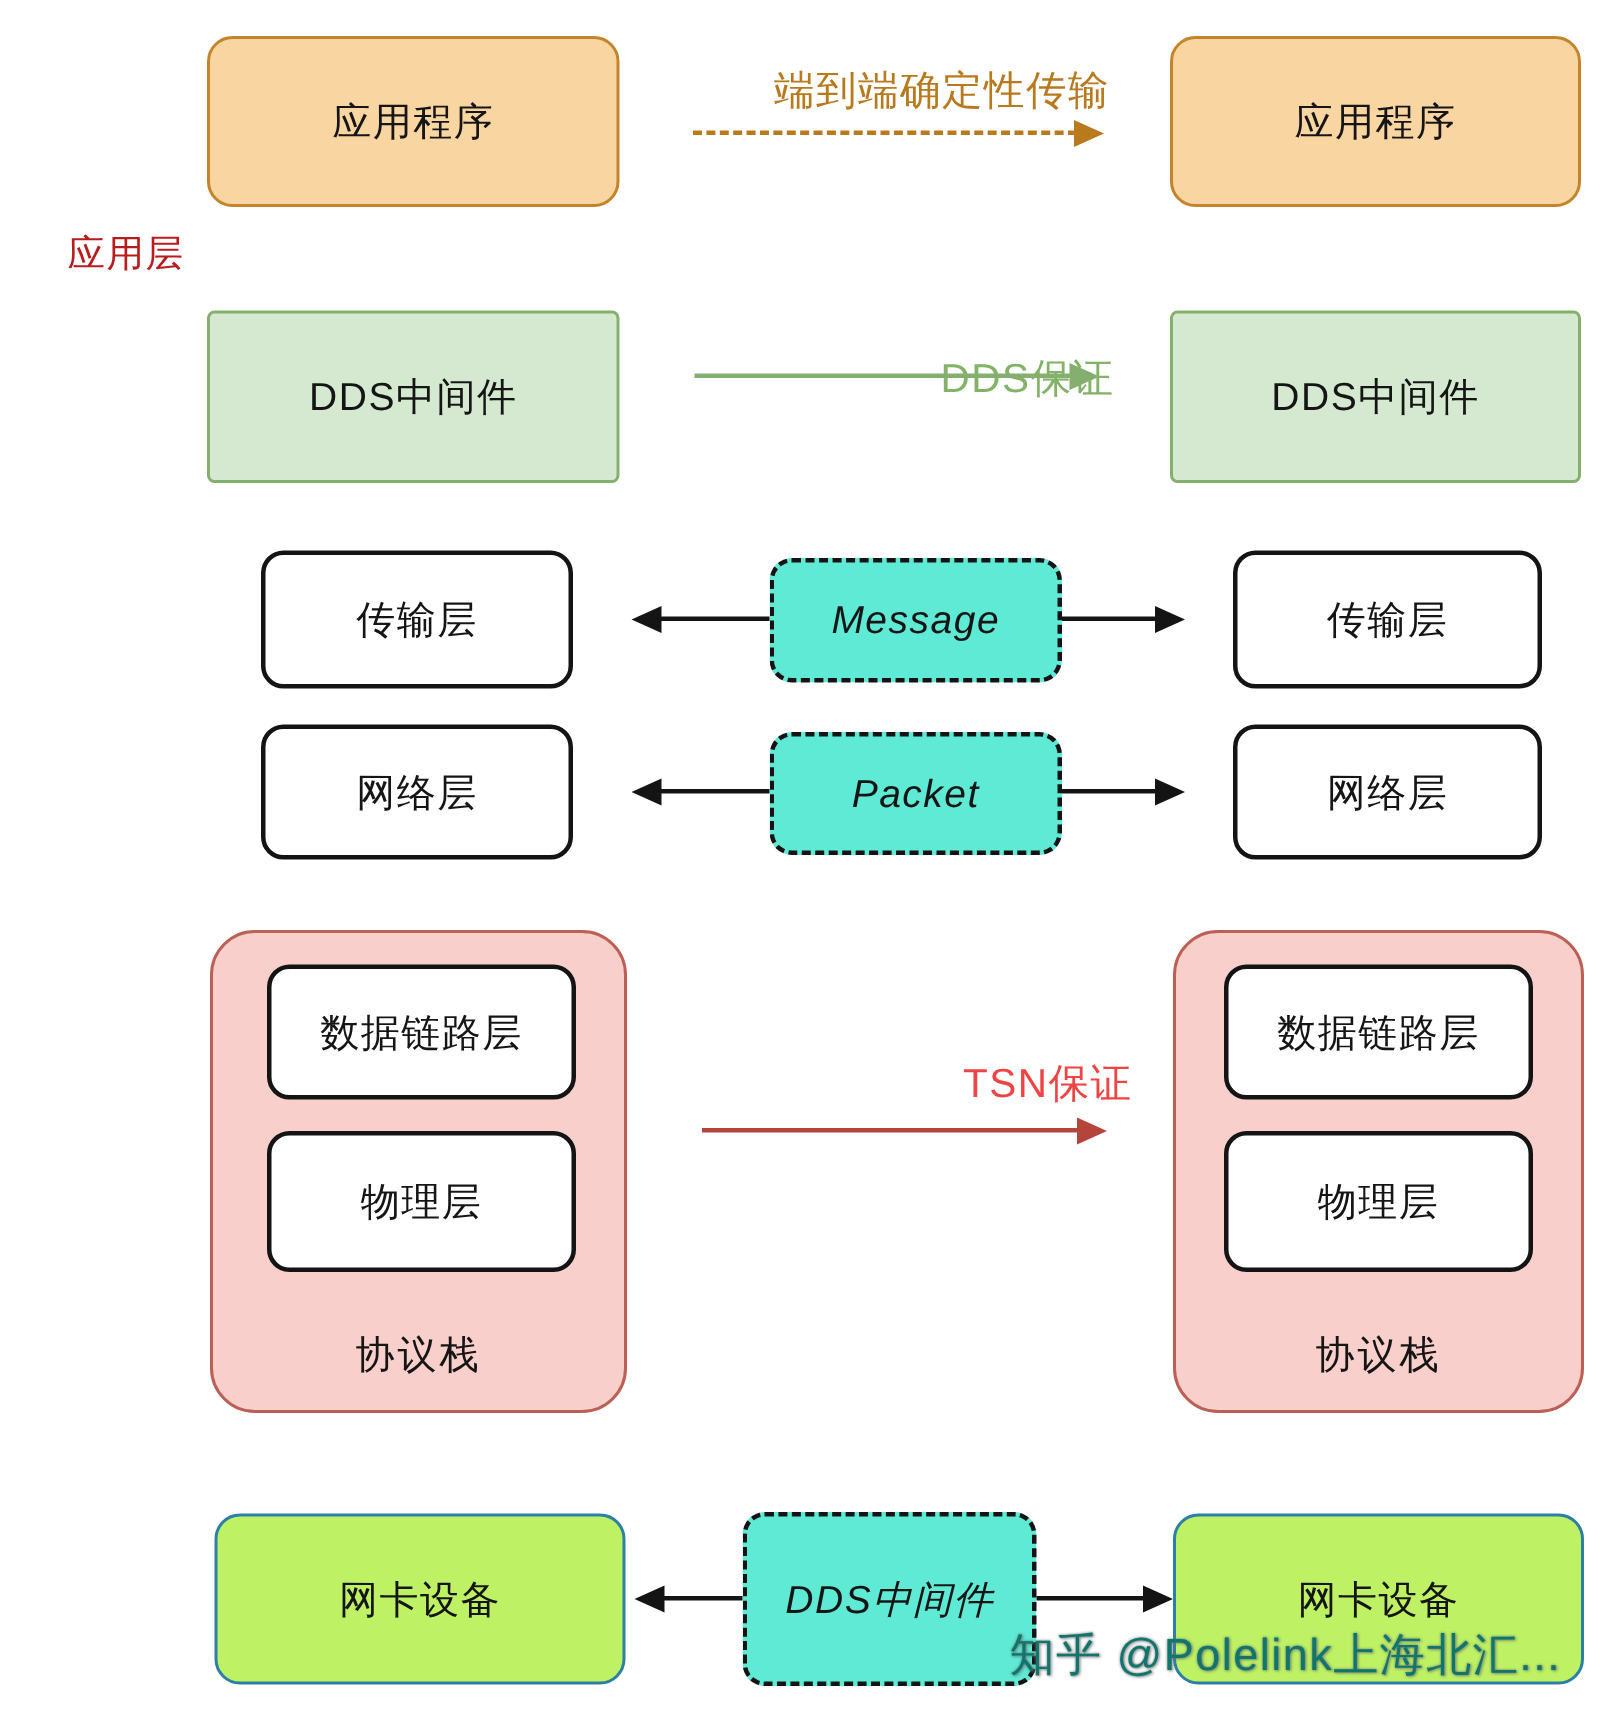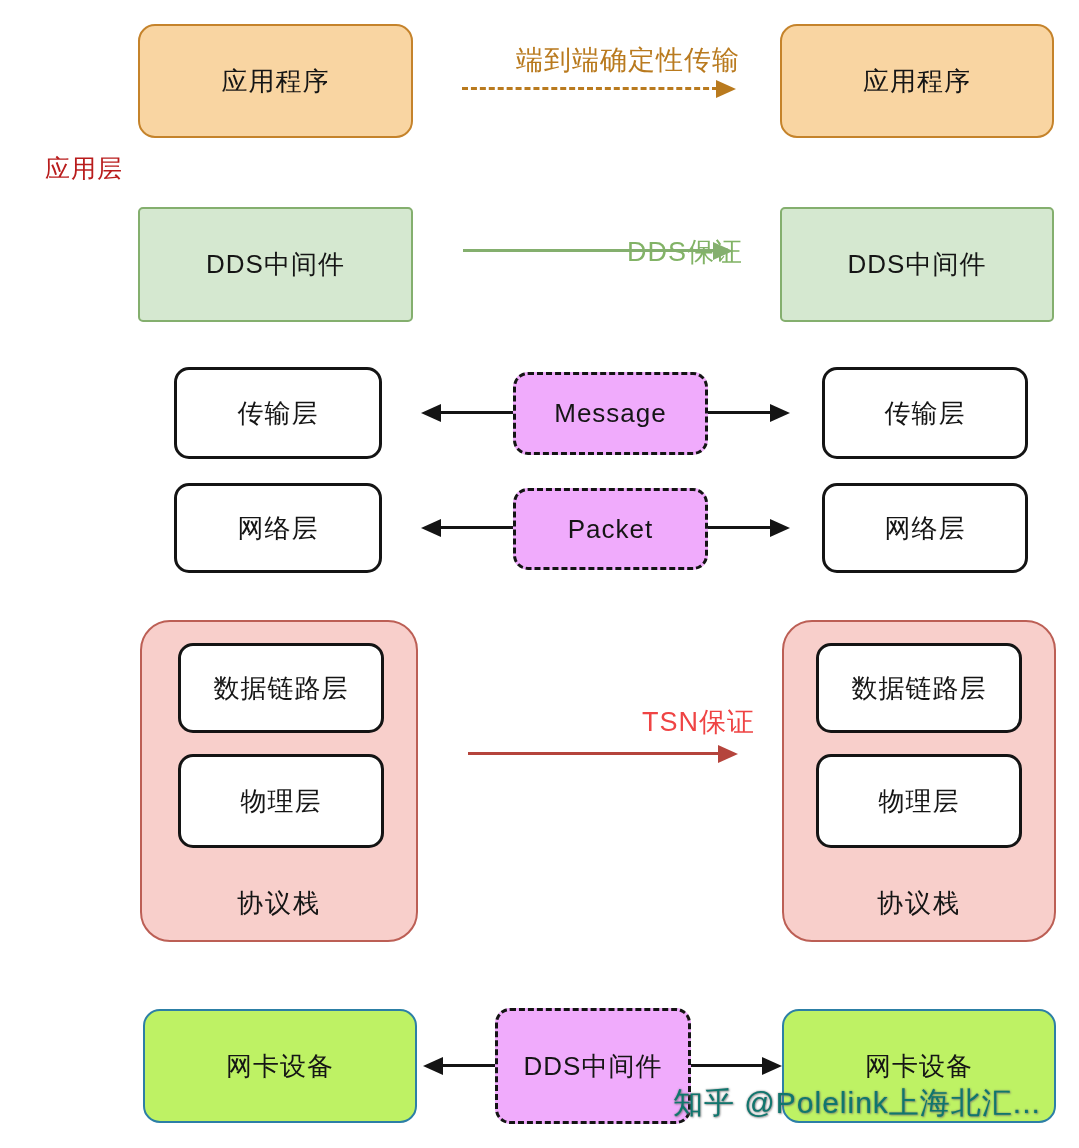--- a/index.html
+++ b/index.html
@@ -10,21 +10,21 @@
        font-size:26px;color:#151515;letter-spacing:1px;}
 
   
   .orange{background:#F9D5A2;border:2.5px solid #C5832B;border-radius:17px;}
   .green {background:#D5E8D0;border:2.5px solid #84AF6E;border-radius:5px;}
   .blue  {background:#bef264;border:2.5px solid #2C7FA6;border-radius:17px;}
   .pinkc {position:absolute;box-sizing:border-box;background:#F8CFCB;border:2.5px solid #BC5F55;border-radius:30px;}
 
   
   .whitebox {background:#ffffff;border:3px solid #141414;border-radius:15px;}
-  .dashedbox{background:#f0abfc;border:3px dashed #141414;border-radius:15px;}
+  .dashedbox{background:#5eead4;border:3px dashed #141414;border-radius:15px;font-style:italic;}
 
   
   .flabel{position:absolute;font-size:26px;color:#b91c1c;letter-spacing:1px;}
   .alabel{position:absolute;font-size:27px;text-align:right;letter-spacing:1px;}
   .lbl-orange{color:#B97A1E;}
   .lbl-green {color:#82B366;}
   .lbl-red   {color:#ef4444;}
 
   
   .hline{position:absolute;height:0;border-top:3px solid #141414;}

